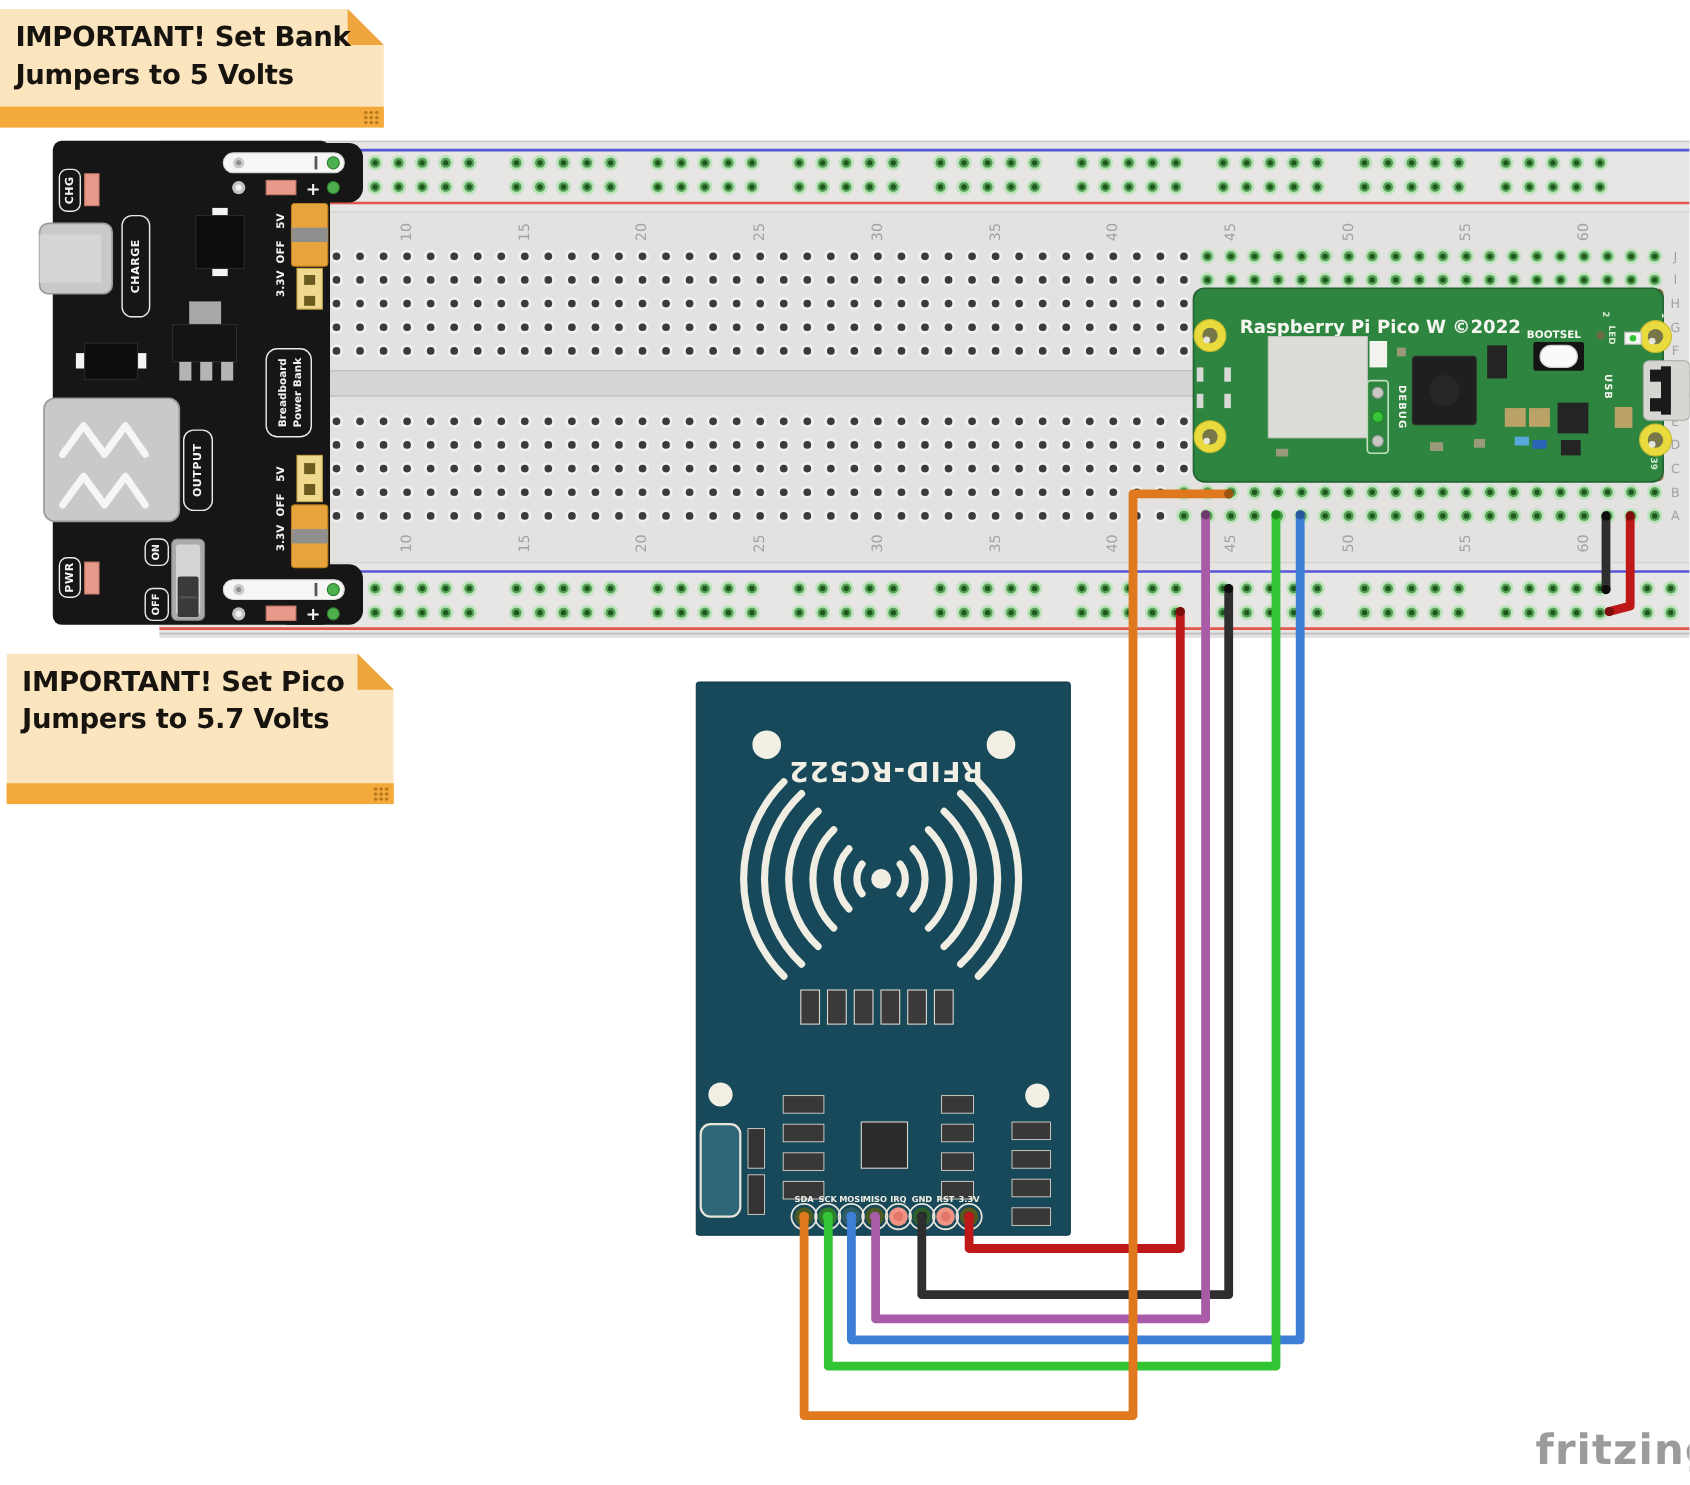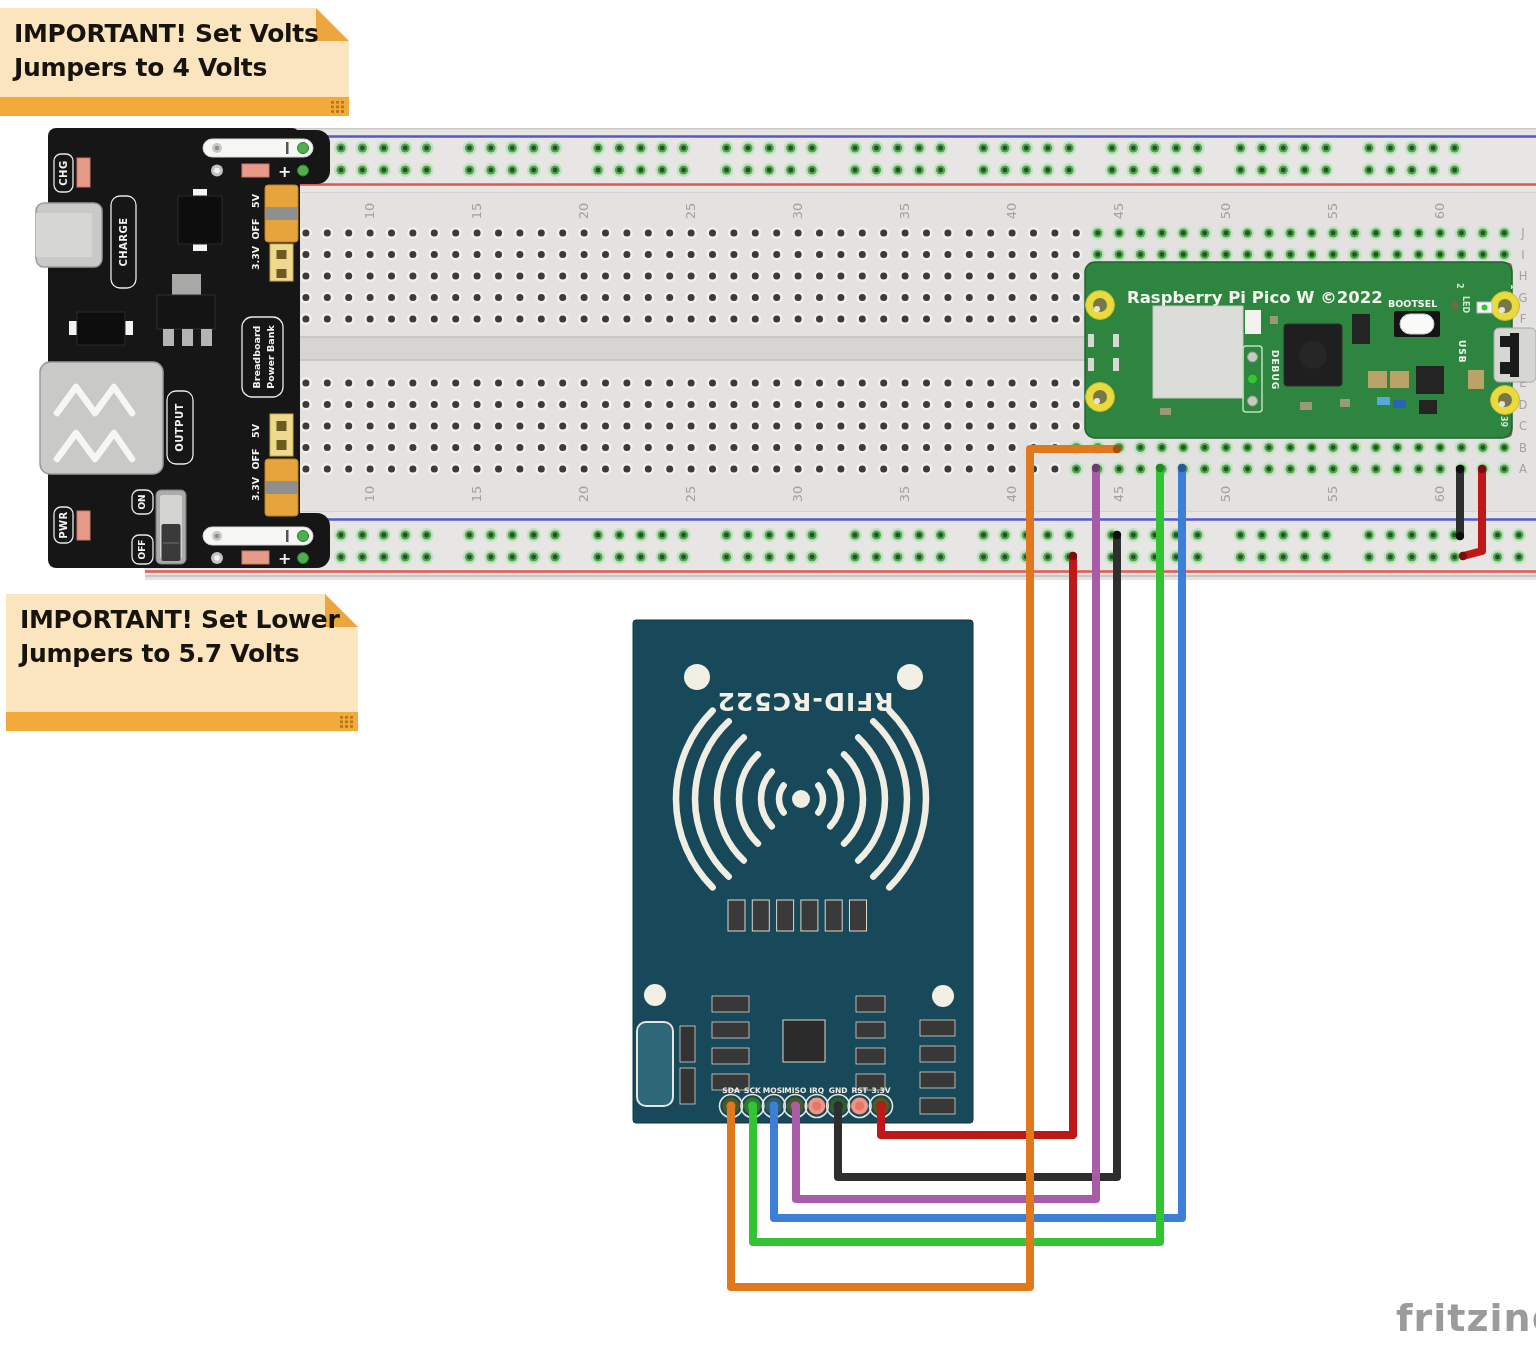--- a/index.html
+++ b/index.html
@@ -2379,33 +2379,33 @@
     <polyline class="wire" points="1482,469 1482,551 1463,556" stroke="#BE1818"></polyline>
     <circle cx="1482" cy="469" r="4.2" fill="#7E0E0E"></circle>
     <circle cx="1463" cy="556" r="4.2" fill="#7E0E0E"></circle>
   </g>
 </svg>
 
 <div class="note" style="left:0px;top:8px;width:349px;height:108px;background:transparent;">
   <div class="note-body"></div>
   <div class="note-fold"></div>
   <div class="note-text">
-    <span>IMPORTANT! Set Volts</span><br>
-    <span>Jumpers to 4 Volts</span>
+    <span>IMPORTANT! Set Bank</span><br>
+    <span>Jumpers to 5 Volts</span>
   </div>
   <div class="note-bar">
       <div class="note-grip"></div>
     </div>
 </div>
 
 <div class="note" style="left:6px;top:594px;width:352px;height:137px;background:transparent;">
   <div class="note-body"></div>
   <div class="note-fold"></div>
   <div class="note-text">
-    <span>IMPORTANT! Set Lower</span><br>
+    <span>IMPORTANT! Set Pico</span><br>
     <span>Jumpers to 5.7 Volts</span>
   </div>
   <div class="note-bar">
       <div class="note-grip"></div>
     </div>
 </div>
 
 <div class="watermark">fritzing</div>
 
 </body></html>

